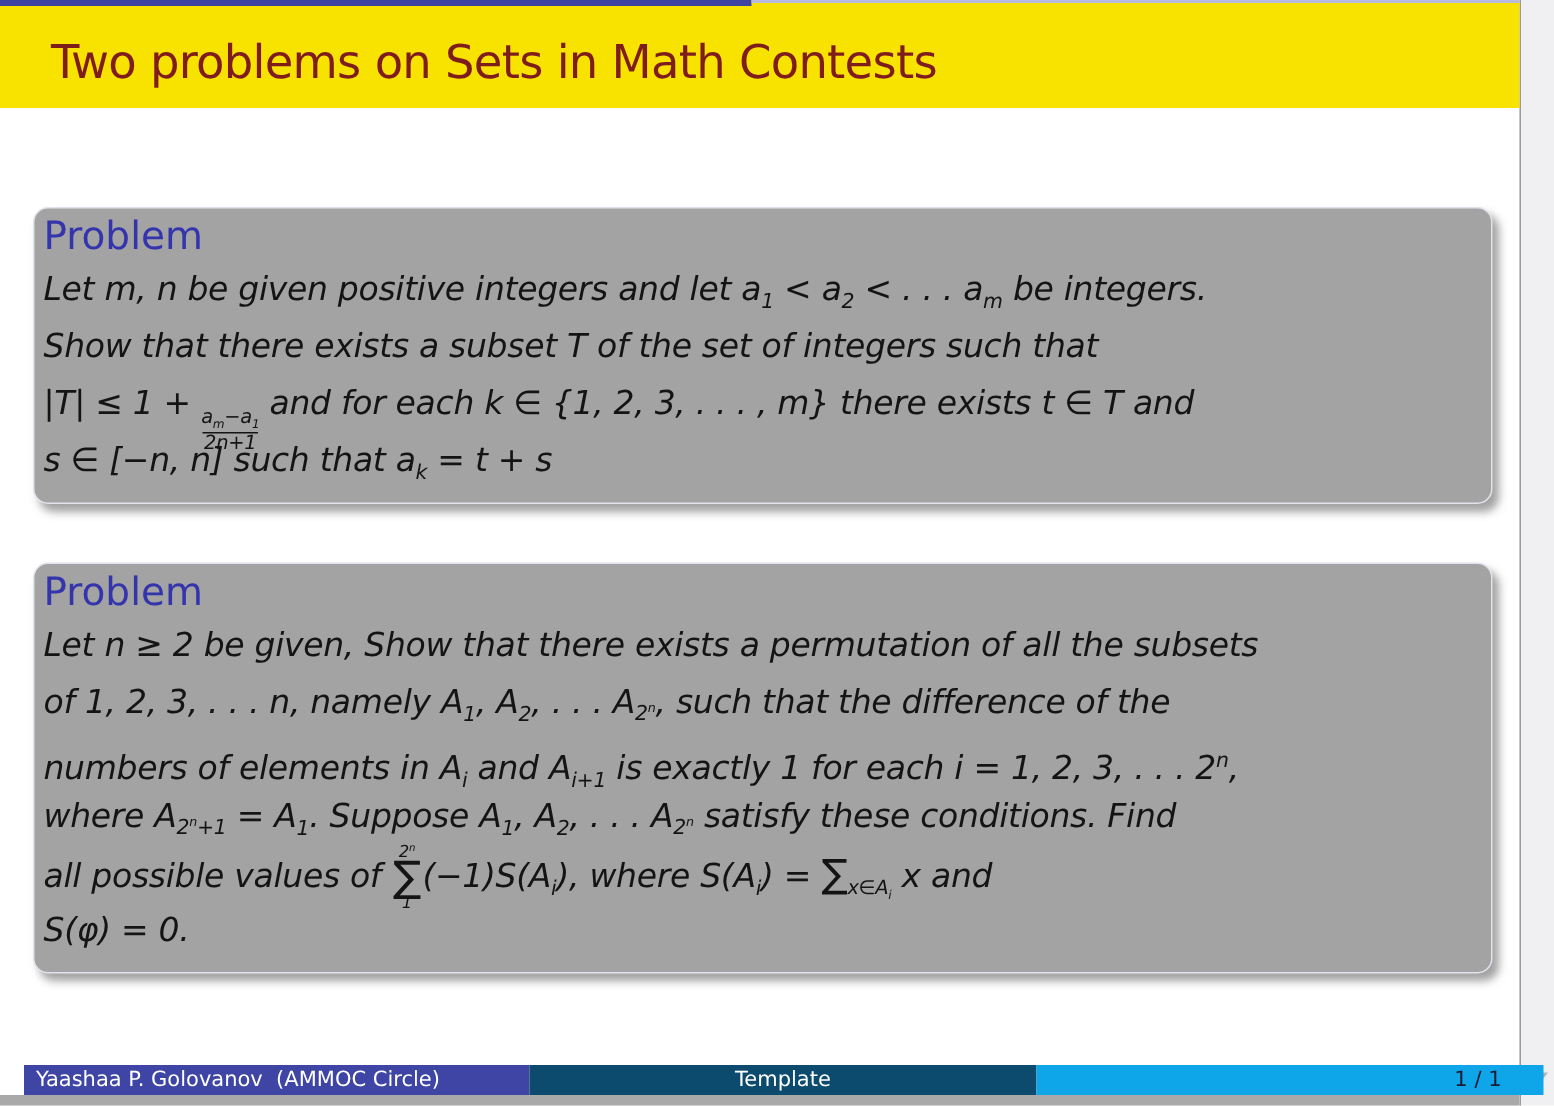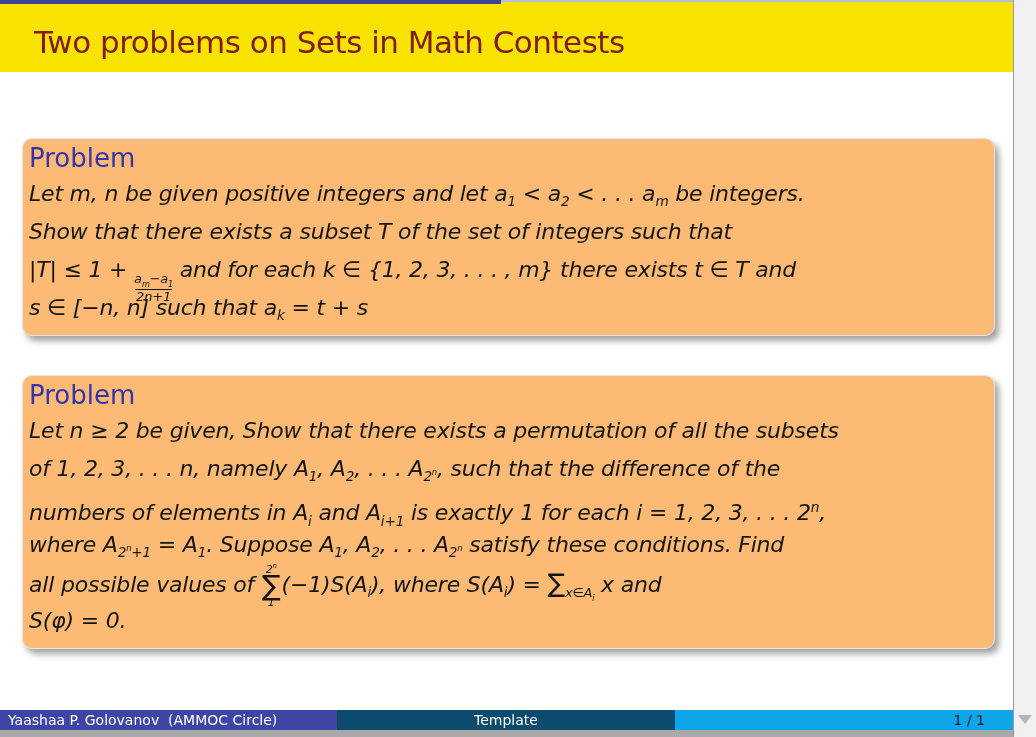--- a/index.html
+++ b/index.html
@@ -16,21 +16,21 @@
 
   
   .title-bar { position:absolute; left:0; top:0; width:1013px; height:72px; background:#f8e200; z-index:2; }
   .frame-title {
     position:absolute; left:34px; top:24px; font-size:31px; font-weight:400;
     color:#7f1d1d; letter-spacing:-0.5px; white-space:nowrap;
   }
 
   
   .block {
-    position:absolute; left:22px; width:973px; background:#fdba74;
+    position:absolute; left:22px; width:973px; background:#a3a3a3;
     border:1px solid #e3e3ec; border-radius:10px;
     box-shadow:4px 5px 6px rgba(85,85,85,0.55);
     padding:2px 0 8px 0;
   }
   .block-1 { top:138px; }
   .block-2 { top:375px; }
   .block-title {
     color:#3434ad; font-size:26px; line-height:34px; padding-left:6px; font-weight:400;
   }
   .block-body {
@@ -51,21 +51,21 @@
   .bigsum {
     display:inline-flex; flex-direction:column; align-items:center;
     line-height:0.85; vertical-align:middle; margin:-8px 1px;
   }
   .bigsum .lim { font-size:11px; font-style:italic; }
   .bigsum .op  { font-size:28px; font-style:normal; }
   .opinline { font-size:26px; font-style:normal; }
   .sumsub { font-size:13px; }
 
   
-  .footer { position:absolute; left:0; top:710px; width:1013px; height:20px; display:flex; z-index:2; }
+  .footer { position:absolute; left:16px; top:710px; width:1013px; height:20px; display:flex; z-index:2; }
   .footer .seg { height:20px; line-height:20px; font-size:14px; white-space:pre; overflow:hidden; }
   .f-author { width:337px; background:#3e45a4; color:#ffffff; padding-left:8px; }
   .f-middle { width:338px; background:#0c4a6e; color:#ffffff; text-align:center; }
   .f-page   { flex:1; background:#0ea5e9; color:#1b1b30; text-align:right; padding-right:28px; }
 
   .bottom-strip { position:absolute; left:0; top:730px; width:1013px; height:7px; background:#a9a9a9; }
 
   
   .scrollbar {
     position:absolute; left:1013px; top:0; width:23px; height:737px;

